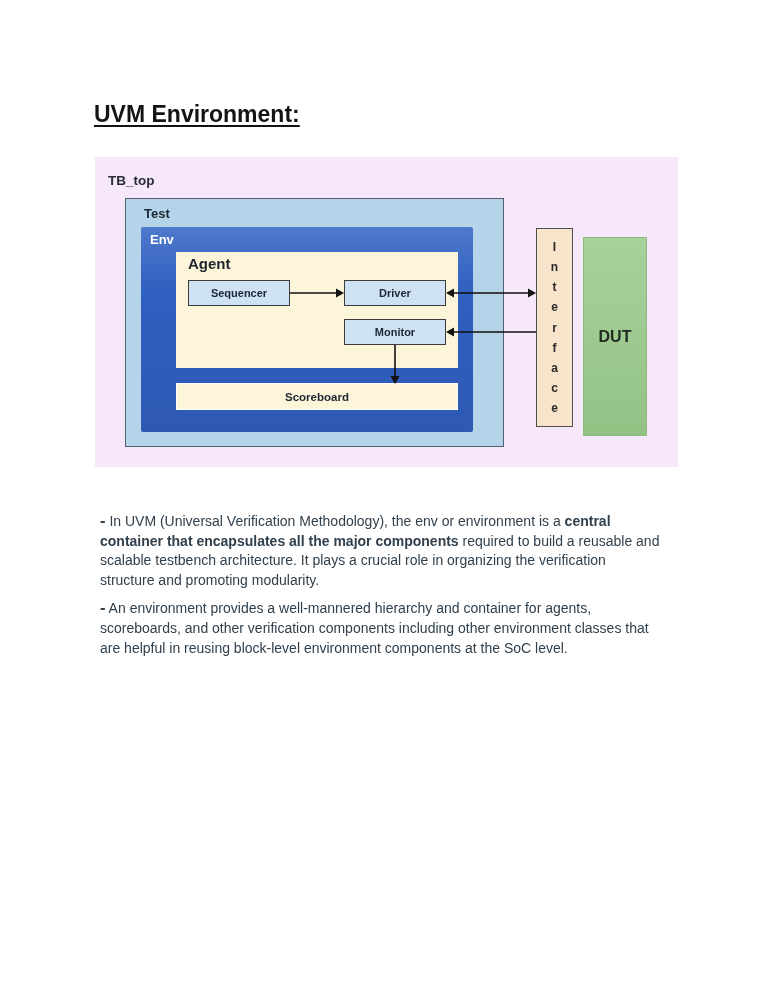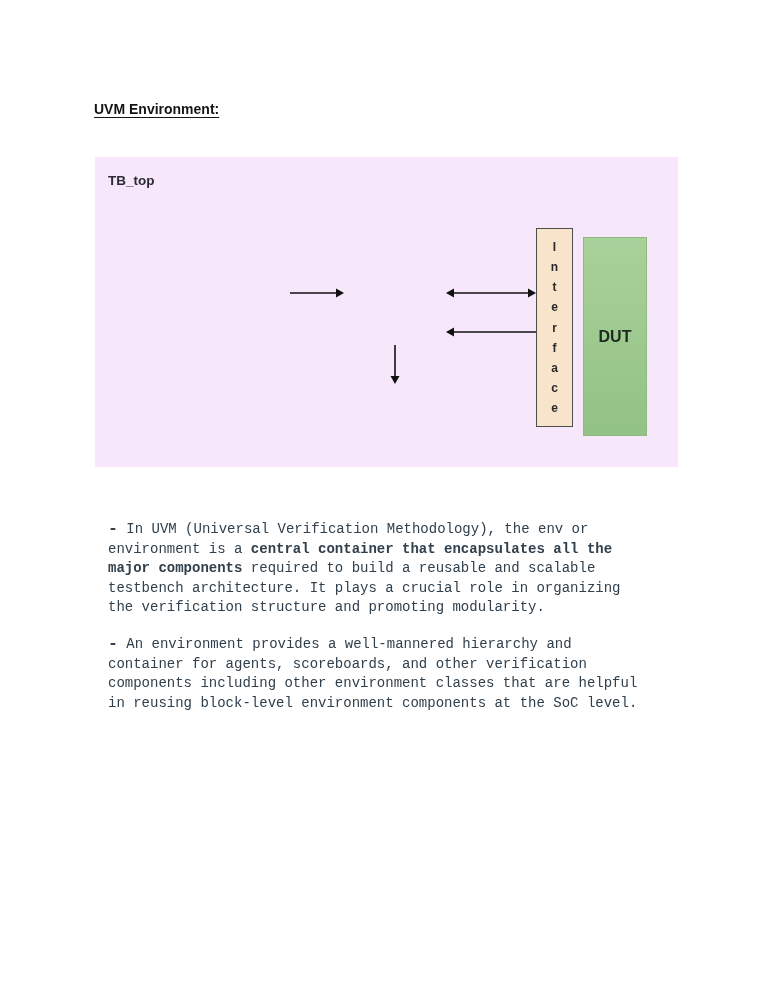--- a/index.html
+++ b/index.html
@@ -2,21 +2,21 @@
 <html><head>
 <meta charset="utf-8">
 <style>
   * { margin:0; padding:0; box-sizing:border-box; }
   body { background:#ffffff; font-family:"Liberation Sans", sans-serif; }
   .page {
     position:relative; width:768px; height:994px; background:#ffffff; overflow:hidden;
   }
   .doc-title {
     position:absolute; left:94px; top:101px;
-    font-size:14px; font-weight:bold; color:#141414;
+    font-size:23px; font-weight:bold; color:#141414;
     text-decoration:underline; text-underline-offset:3px;
   }
   
   .diagram {
     position:absolute; left:95px; top:157px; width:583px; height:310px;
     background:#f6e8fa;
     padding-left:14px;
   }
   .tbtop-label {
     position:absolute; left:13px; top:16px;
@@ -75,35 +75,51 @@
     border:1px solid #8fb97f;
     display:flex; align-items:center; justify-content:center;
     font-size:16px; font-weight:bold; color:#222b22;
   }
   .arrows { position:absolute; left:0; top:0; width:583px; height:310px; pointer-events:none; }
   
   .body-text {
     position:absolute; left:92px; top:503px; width:578px;
     font-size:14px; line-height:19.6px; color:#31404d;
   }
-  .body-text p { margin:16px;font-family:Liberation Mono, monospace; }
+  .body-text p { margin:8px; }
   .bullet { font-weight:bold; font-size:16.5px; }
   .bold-seg { font-weight:bold; }
 </style>
 </head>
 <body>
 
 <div class="page">
 
   <div class="doc-title">UVM Environment:</div>
 
   <div class="diagram">
 
     <div class="tbtop-label">TB_top</div>
 
+    <div class="test-box">
+      <div class="test-label">Test</div>
+
+      <div class="env-box">
+        <div class="env-label">Env</div>
+
+        <div class="agent-box">
+          <div class="agent-label">Agent</div>
+          <div class="comp-box sequencer">Sequencer</div>
+          <div class="comp-box driver">Driver</div>
+          <div class="comp-box monitor">Monitor</div>
+        </div>
+
+        <div class="scoreboard">Scoreboard</div>
+      </div>
+    </div>
 
     <div class="interface-box">
       <span>I</span>
       <span>n</span>
       <span>t</span>
       <span>e</span>
       <span>r</span>
       <span>f</span>
       <span>a</span>
       <span>c</span>

